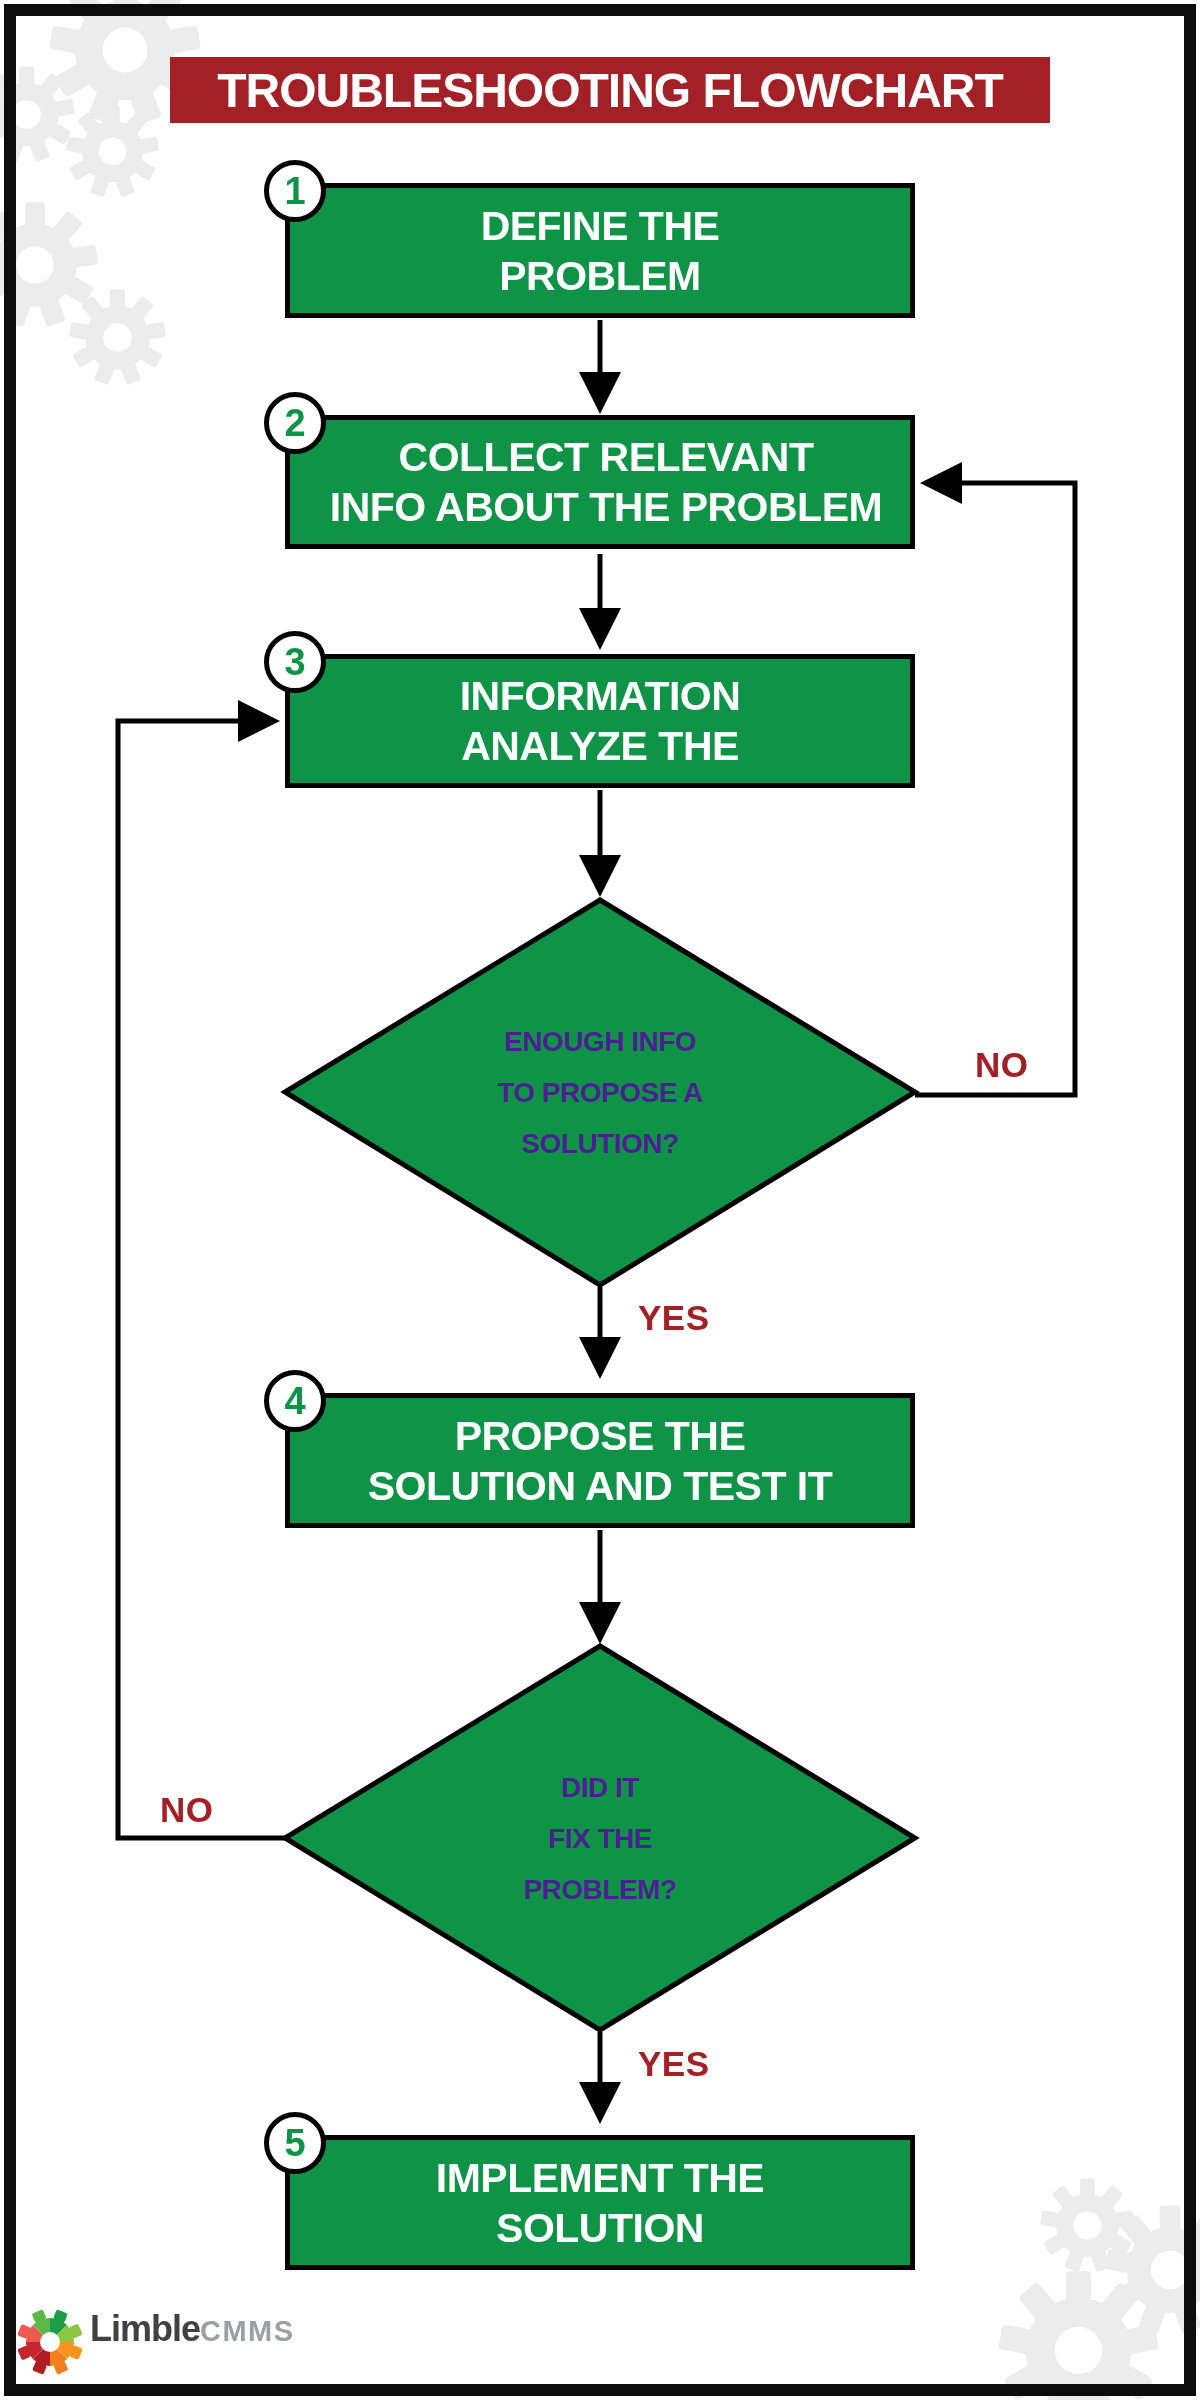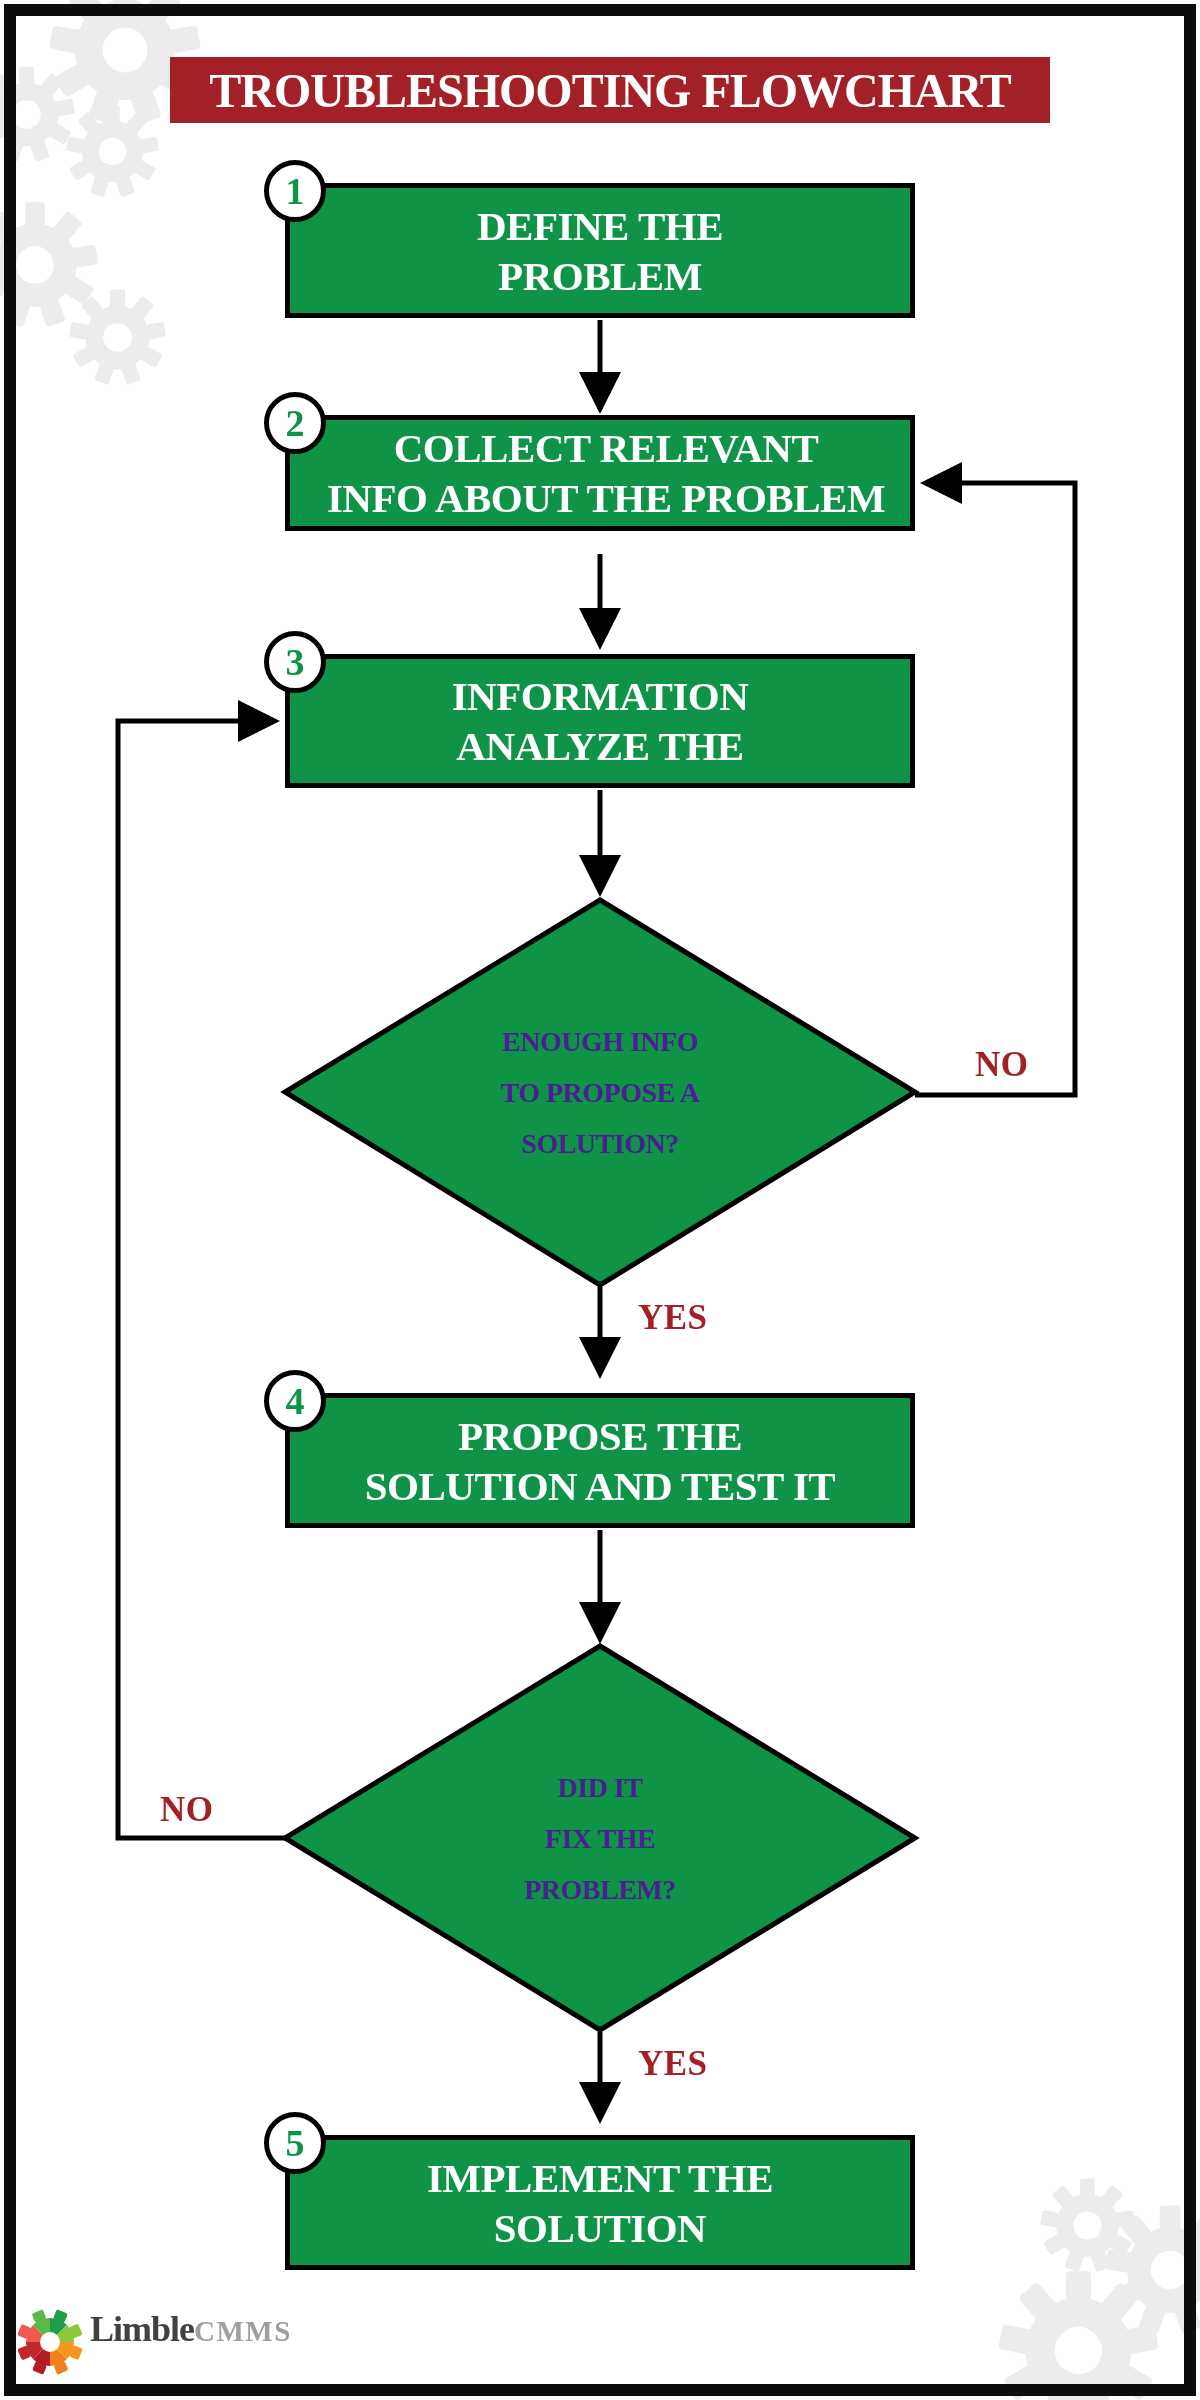--- a/index.html
+++ b/index.html
@@ -1,18 +1,18 @@
 <!DOCTYPE html>
 <html><head>
 <meta charset="utf-8">
 <style>
   html,body{margin:0;padding:0;background:#ffffff;}
   #canvas{
     position:relative;width:1200px;height:2400px;background:#ffffff;
-    font-family:Liberation Serif, serif;overflow:hidden;
+    font-family:Liberation Sans, sans-serif;overflow:hidden;
   }
   .frame{position:absolute;inset:4px;border:12px solid #0d0d0d;z-index:10;pointer-events:none;}
   svg.layer{position:absolute;left:0;top:0;z-index:1;}
   svg.gears{z-index:0;}
   .banner{
     position:absolute;left:170px;top:57px;width:880px;height:66px;background:#A32026;
     display:flex;align-items:center;justify-content:center;z-index:2;
   }
   .banner span{color:#fff;font-weight:bold;font-size:48px;letter-spacing:-1px;white-space:nowrap;}
   .stepbox{
@@ -108,21 +108,21 @@
   </svg>
 
   <div class="banner">
     <span>TROUBLESHOOTING FLOWCHART</span>
   </div>
 
   <div class="stepbox" style="top:183px;">
     <span>DEFINE THE</span>
     <span>PROBLEM</span>
   </div>
-  <div class="stepbox" style="top:415px;height:116px;padding-left:12px;">
+  <div class="stepbox" style="top:415px;height:134px;padding-left:12px;">
     <span>COLLECT RELEVANT</span>
     <span>INFO ABOUT THE PROBLEM</span>
   </div>
   <div class="stepbox" style="top:654px;height:134px;">
     <span>INFORMATION</span>
     <span>ANALYZE THE</span>
   </div>
   <div class="stepbox" style="top:1393px;">
     <span>PROPOSE THE</span>
     <span>SOLUTION AND TEST IT</span>

